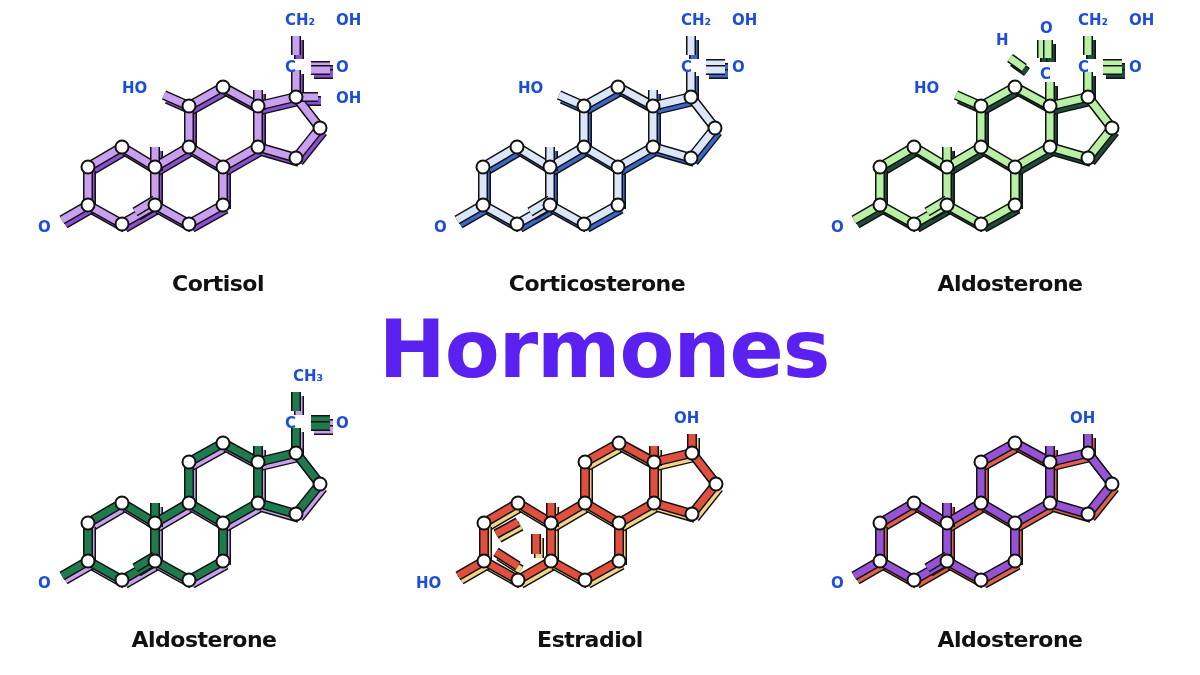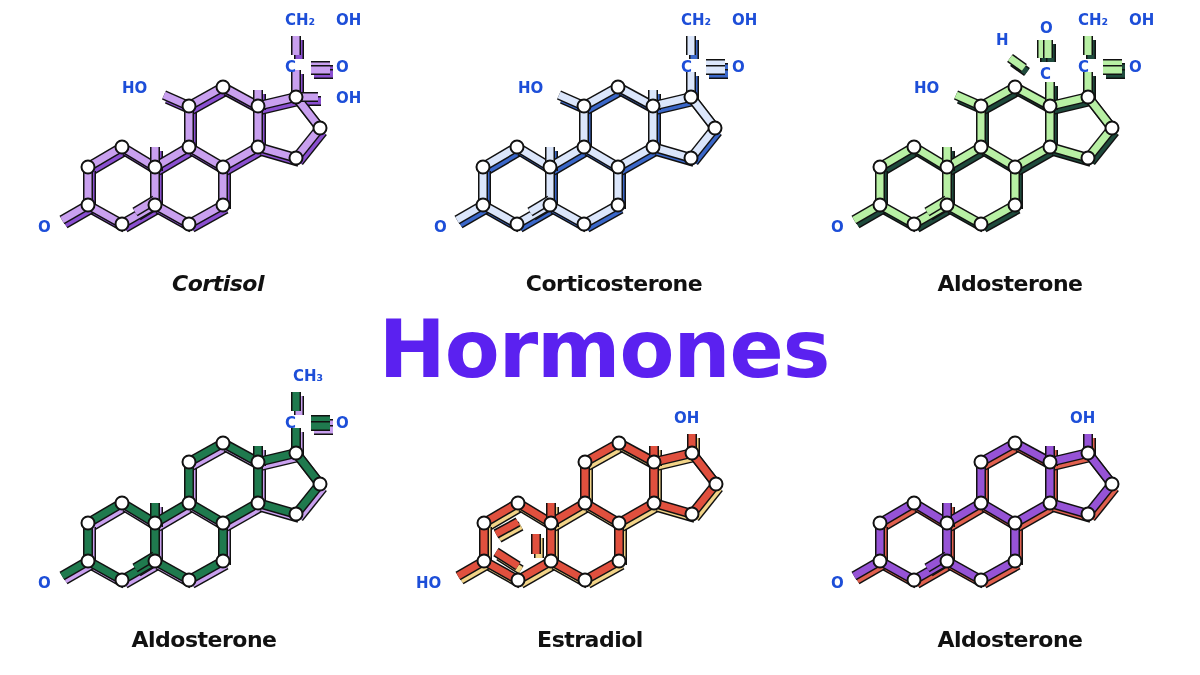--- a/index.html
+++ b/index.html
@@ -820,22 +820,22 @@
       <circle cx="258" cy="147" r="6.5" fill="#ffffff" stroke="#111" stroke-width="2"></circle>
       <circle cx="296" cy="97" r="6.5" fill="#ffffff" stroke="#111" stroke-width="2"></circle>
       <circle cx="320" cy="128" r="6.5" fill="#ffffff" stroke="#111" stroke-width="2"></circle>
       <circle cx="296" cy="158" r="6.5" fill="#ffffff" stroke="#111" stroke-width="2"></circle>
     </g>
   </svg>
 
 <div class="title" style="color: rgb(91, 33, 240);">Hormones</div>
 
 <div id="labels">
-    <div class="mol-label" style="left: 88px; top: 271px; font-style: italic;">Cortisol</div>
-    <div class="mol-label" style="left: 484px; top: 271px;">Corticosterone</div>
+    <div class="mol-label" style="left: 88px; top: 271px;">Cortisol</div>
+    <div class="mol-label" style="left: 467px; top: 271px;">Corticosterone</div>
     <div class="mol-label" style="left: 880px; top: 271px;">Aldosterone</div>
     <div class="mol-label" style="left: 74px; top: 627px;">Aldosterone</div>
     <div class="mol-label" style="left: 460px; top: 627px;">Estradiol</div>
     <div class="mol-label" style="left: 880px; top: 627px;">Aldosterone</div>
   </div>
 <div id="atoms">
     <span class="atom" style="left: 122px; top: 80px;">HO</span>
     <span class="atom" style="left: 285px; top: 12px;">CH₂</span>
     <span class="atom" style="left: 336px; top: 12px;">OH</span>
     <span class="atom" style="left: 285px; top: 59px;">C</span>

